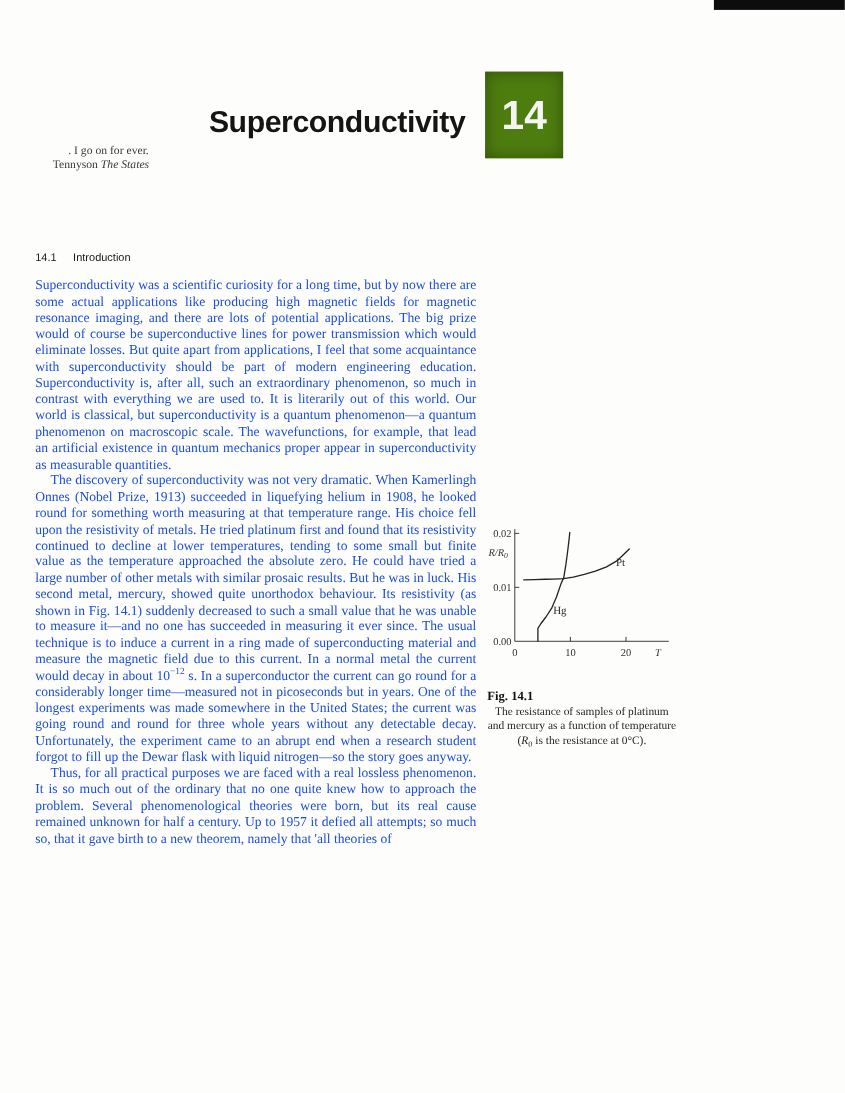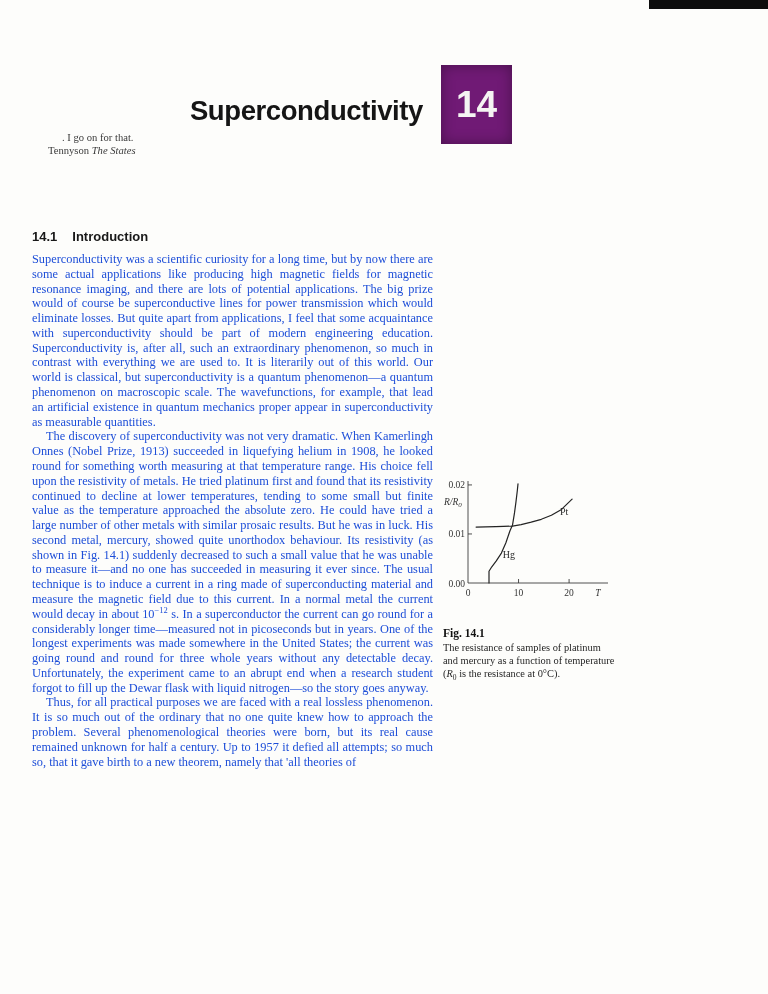--- a/index.html
+++ b/index.html
@@ -5,53 +5,53 @@
   html,body { margin:0; padding:0; }
   body {
     width:768px; height:994px; position:relative; overflow:hidden;
     background:#fdfdfb;
     font-family:"Liberation Serif", serif;
     color:#222;
   }
   .scan-bar { position:absolute; left:649px; top:0; width:119px; height:9px; background:#0d0d0d; }
   .chapter-box {
     position:absolute; left:441px; top:65px; width:71px; height:79px;
-    background:#701a75;
+    background:#4d7c0f;
     box-shadow: inset 0 0 14px rgba(0,0,0,0.35);
     display:flex; align-items:center; justify-content:center;
     font-family:"Liberation Sans", sans-serif; font-weight:700;
     font-size:37px; color:#f4f4f2;
   }
   .page-title {
     position:absolute; top:77px; right:345px; white-space:nowrap;
     font-family:Liberation Sans, sans-serif; font-weight:700;
     font-size:27.5px; letter-spacing:-0.4px; color:#151515;
   }
   .epigraph { position:absolute; left:48px; top:131px; font-size:10.6px; line-height:13px; color:#3a3a3a; }
   .epigraph .line1 { padding-left:14px; }
   .section-heading {
     position:absolute; left:32px; top:229px;
-    font-family:"Liberation Sans", sans-serif; font-weight:700;
-    font-size:13px; color:#181818;
+    font-family:"Liberation Sans", sans-serif; font-weight:400;
+    font-size:10px; color:#181818;
   }
   .section-heading .sec-num { margin-right:15px; }
   .body-col {
     position:absolute; left:32px; top:252px; width:401px;
     font-size:12.35px; line-height:14.78px; text-align:justify; color:#1d4ed8;
   }
   .body-col p { margin:0; }
   .body-col p.indent { text-indent:14px; }
   sup.exp { font-size:8.5px; line-height:0; vertical-align:super;font-family:Liberation Serif, serif; }
   .figure-chart { position:absolute; left:443px; top:467px; width:225px; height:138px; }
   .fig-caption { position:absolute; left:443px; top:627px; width:172px; color:#262626; }
   .fig-caption .fig-label {
     font-family:Liberation Serif, serif; font-weight:700;
     font-size:11.5px; color:#111; margin-bottom:2px;
   }
-  .fig-caption .cap-text { font-size:10.4px; line-height:13.2px; }
+  .fig-caption .cap-text { font-size:10.4px; line-height:13.2px;text-align:center; }
   .fig-caption .cap-text i { font-style:italic; }
   .fig-caption sub { font-size:7.5px; }
   svg text { font-family:"Liberation Serif", serif; }
   .axis  { stroke:#3c3c3c; stroke-width:0.9; fill:none; }
   .curve { stroke:#232323; stroke-width:1.2; fill:none; stroke-linecap:round; stroke-linejoin:round; }
   .tick  { font-size:9.5px; fill:#333; }
   .annot { font-size:10px; fill:#2b2b2b; }
   .axis-label { font-style:italic; }
 </style>
 </head>
@@ -59,21 +59,21 @@
 
 <div class="scan-bar"></div>
 
 <div class="chapter-box">
   <span>14</span>
 </div>
 
 <h1 class="page-title">Superconductivity</h1>
 
 <div class="epigraph">
-  <div class="line1">. I go on for that.</div>
+  <div class="line1">. I go on for ever.</div>
   <div><span>Tennyson </span><i>The States</i></div>
 </div>
 
 <div class="section-heading">
   <span class="sec-num">14.1</span><span>Introduction</span>
 </div>
 
 <div class="body-col">
   <p>Superconductivity was a scientific curiosity for a long time, but by now there are some actual applications like producing high magnetic fields for magnetic resonance imaging, and there are lots of potential applications. The big prize would of course be superconductive lines for power transmission which would eliminate losses. But quite apart from applications, I feel that some acquaintance with superconductivity should be part of modern engineering education. Superconductivity is, after all, such an extraordinary phenomenon, so much in contrast with everything we are used to. It is literarily out of this world. Our world is classical, but superconductivity is a quantum phenomenon—a quantum phenomenon on macroscopic scale. The wavefunctions, for example, that lead an artificial existence in quantum mechanics proper appear in superconductivity as measurable quantities.</p>
   <p class="indent"><span>The discovery of superconductivity was not very dramatic. When Kamerlingh Onnes (Nobel Prize, 1913) succeeded in liquefying helium in 1908, he looked round for something worth measuring at that temperature range. His choice fell upon the resistivity of metals. He tried platinum first and found that its resistivity continued to decline at lower temperatures, tending to some small but finite value as the temperature approached the absolute zero. He could have tried a large number of other metals with similar prosaic results. But he was in luck. His second metal, mercury, showed quite unorthodox behaviour. Its resistivity (as shown in Fig. 14.1) suddenly decreased to such a small value that he was unable to measure it—and no one has succeeded in measuring it ever since. The usual technique is to induce a current in a ring made of superconducting material and measure the magnetic field due to this current. In a normal metal the current would decay in about 10</span><sup class="exp">−12</sup><span> s. In a superconductor the current can go round for a considerably longer time—measured not in picoseconds but in years. One of the longest experiments was made somewhere in the United States; the current was going round and round for three whole years without any detectable decay. Unfortunately, the experiment came to an abrupt end when a research student forgot to fill up the Dewar flask with liquid nitrogen—so the story goes anyway.</span></p>

